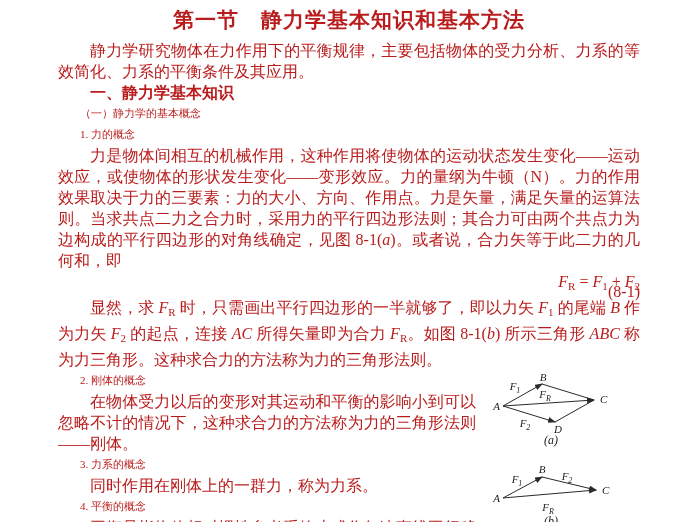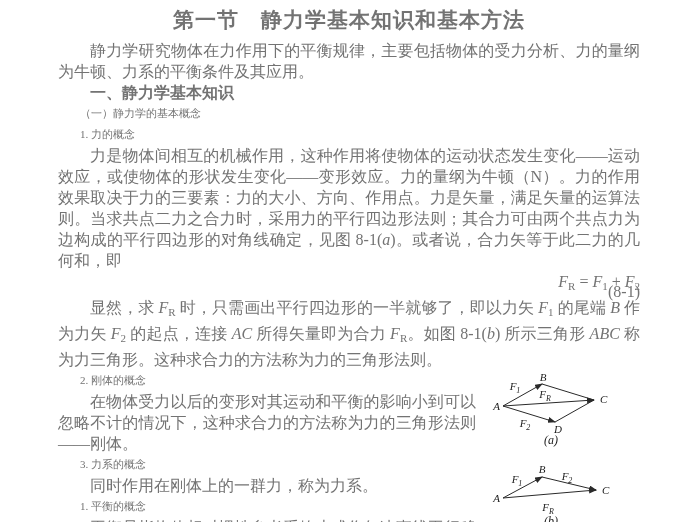--- a/index.html
+++ b/index.html
@@ -1,18 +1,18 @@
 <!DOCTYPE html>
 <html><head>
 <meta charset="utf-8">
 <style>
   html,body { margin:0; padding:0; background:#e8e8e8; }
   .page {
     position:relative; width:689px; height:522px; margin:0 auto;
-    background:#fff; color:#737373; overflow:hidden;
+    background:#fff; color:#b91c1c; overflow:hidden;
     font-family:"Liberation Serif","DejaVu Serif",serif;
     box-sizing:border-box; padding:7px 49px 0 58px;
   }
   .title {
     margin:0 0 7px 0; font-size:21px; font-weight:bold;
     text-align:center; line-height:26px; letter-spacing:1px;
   }
   .para {
     margin:0; font-size:16px; line-height:21px;
     text-align:justify; text-indent:2em;
@@ -35,21 +35,21 @@
   .fig-sub    { font-size:8px; }
   .fig-panel  { font-family:"Liberation Serif","DejaVu Serif",serif; font-style:italic; font-size:12px; fill:#1c1c1c; }
 </style>
 </head>
 <body>
 
 <div class="page">
 
   <h1 class="title">第一节　静力学基本知识和基本方法</h1>
 
-  <p class="para">静力学研究物体在力作用下的平衡规律，主要包括物体的受力分析、力的量纲为牛顿、力系的平衡条件及其应用。</p>
+  <p class="para">静力学研究物体在力作用下的平衡规律，主要包括物体的受力分析、力系的等效简化、力系的平衡条件及其应用。</p>
 
   <h2 class="hbold">一、静力学基本知识</h2>
   <div class="hplain">（一）静力学的基本概念</div>
   <div class="hplain">1. 力的概念</div>
 
   <p class="para"><span>力是物体间相互的机械作用，这种作用将使物体的运动状态发生变化——运动效应，或使物体的形状发生变化——变形效应。力的量纲为牛顿（N）。力的作用效果取决于力的三要素：力的大小、方向、作用点。力是矢量，满足矢量的运算法则。当求共点二力之合力时，采用力的平行四边形法则；其合力可由两个共点力为边构成的平行四边形的对角线确定，见图 8-1(</span><span class="mvar">a</span><span>)。或者说，合力矢等于此二力的几何和，即</span></p>
 
   <div class="eqrow">
     <span><span class="mvar">F</span><span class="msub">R</span><span> = </span><span class="mvar">F</span><span class="msub">1</span><span> + </span><span class="mvar">F</span><span class="msub">2</span></span>
     <span class="eqnum">(8-1)</span>
@@ -99,16 +99,16 @@
     </svg>
 
   </div>
 
   <div class="hplain">2. 刚体的概念</div>
   <p class="para">在物体受力以后的变形对其运动和平衡的影响小到可以忽略不计的情况下，这种求合力的方法称为力的三角形法则——刚体。</p>
 
   <div class="hplain">3. 力系的概念</div>
   <p class="para">同时作用在刚体上的一群力，称为力系。</p>
 
-  <div class="hplain">1. 平衡的概念</div>
+  <div class="hplain">4. 平衡的概念</div>
   <p class="para">平衡是指物体相对惯性参考系静止或作匀速直线平行移动的状态。</p>
 
 </div>
 
 </body></html>

